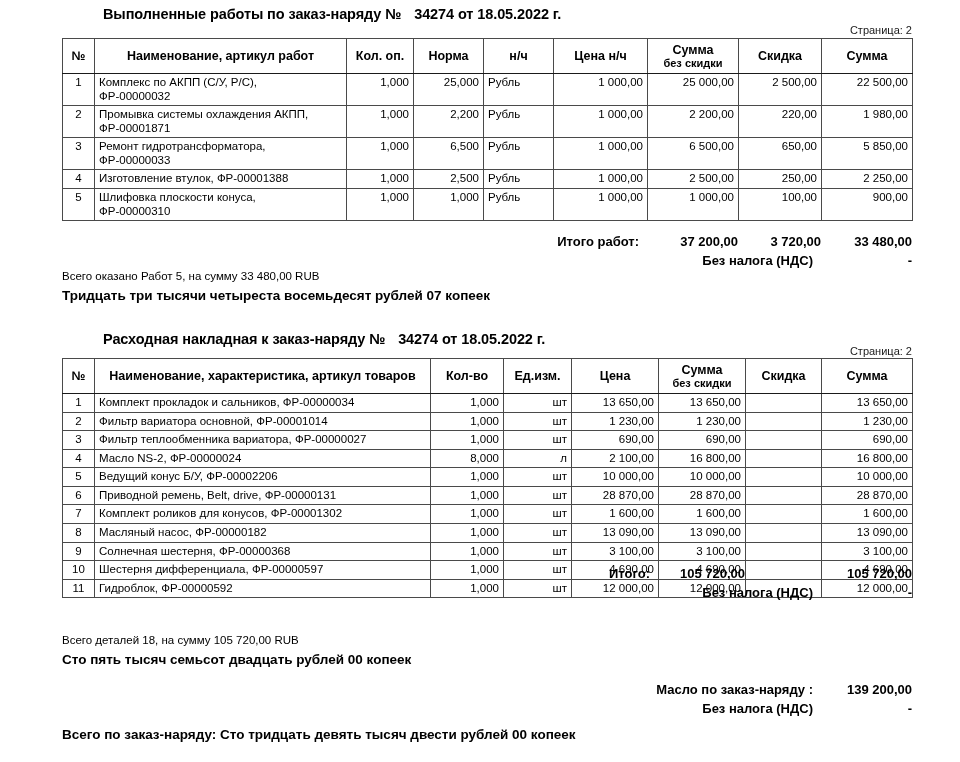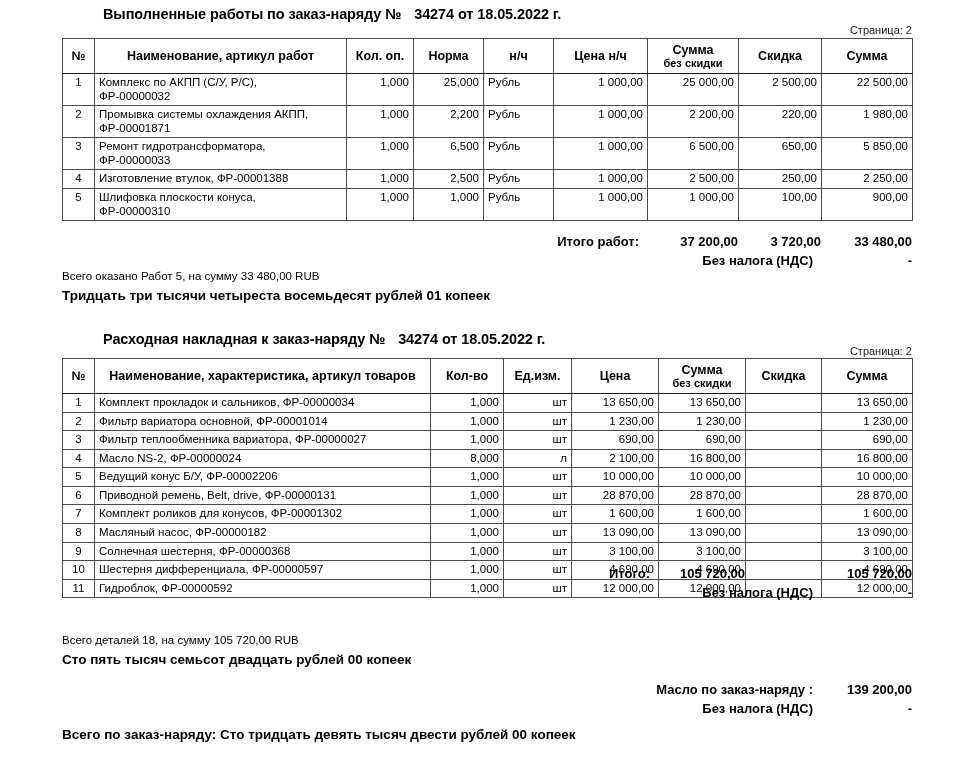--- a/index.html
+++ b/index.html
@@ -236,21 +236,21 @@
       <div class="tval" style="width:83px;">3 720,00</div>
       <div class="tval" style="width:91px;text-align:right;">33 480,00</div>
     </div>
     <div class="trow">
       <div class="tlabel" style="width:675px;">Без налога (НДС)</div>
       <div class="tval" style="width:91px;">-</div>
     </div>
   </div>
 
   <div class="abs small-line" style="left:62px; top:270px;">Всего оказано Работ 5, на сумму 33 480,00 RUB</div>
-  <div class="abs bold-line" style="left:62px; top:288px;">Тридцать три тысячи четыреста восемьдесят рублей 01 копеек</div>
+  <div class="abs bold-line" style="left:62px; top:288px;">Тридцать три тысячи четыреста восемьдесят рублей 07 копеек</div>
 
   <div class="abs" style="left:103px; top:330px;">
     <span class="section-title">
       <span>Расходная накладная к заказ-наряду</span>
       <span class="num-label">№</span>
       <span style="display:inline-block;width:5px"></span>
       <span>34274</span>
       <span>от</span>
       <span>18.05.2022 г.</span>
     </span>

